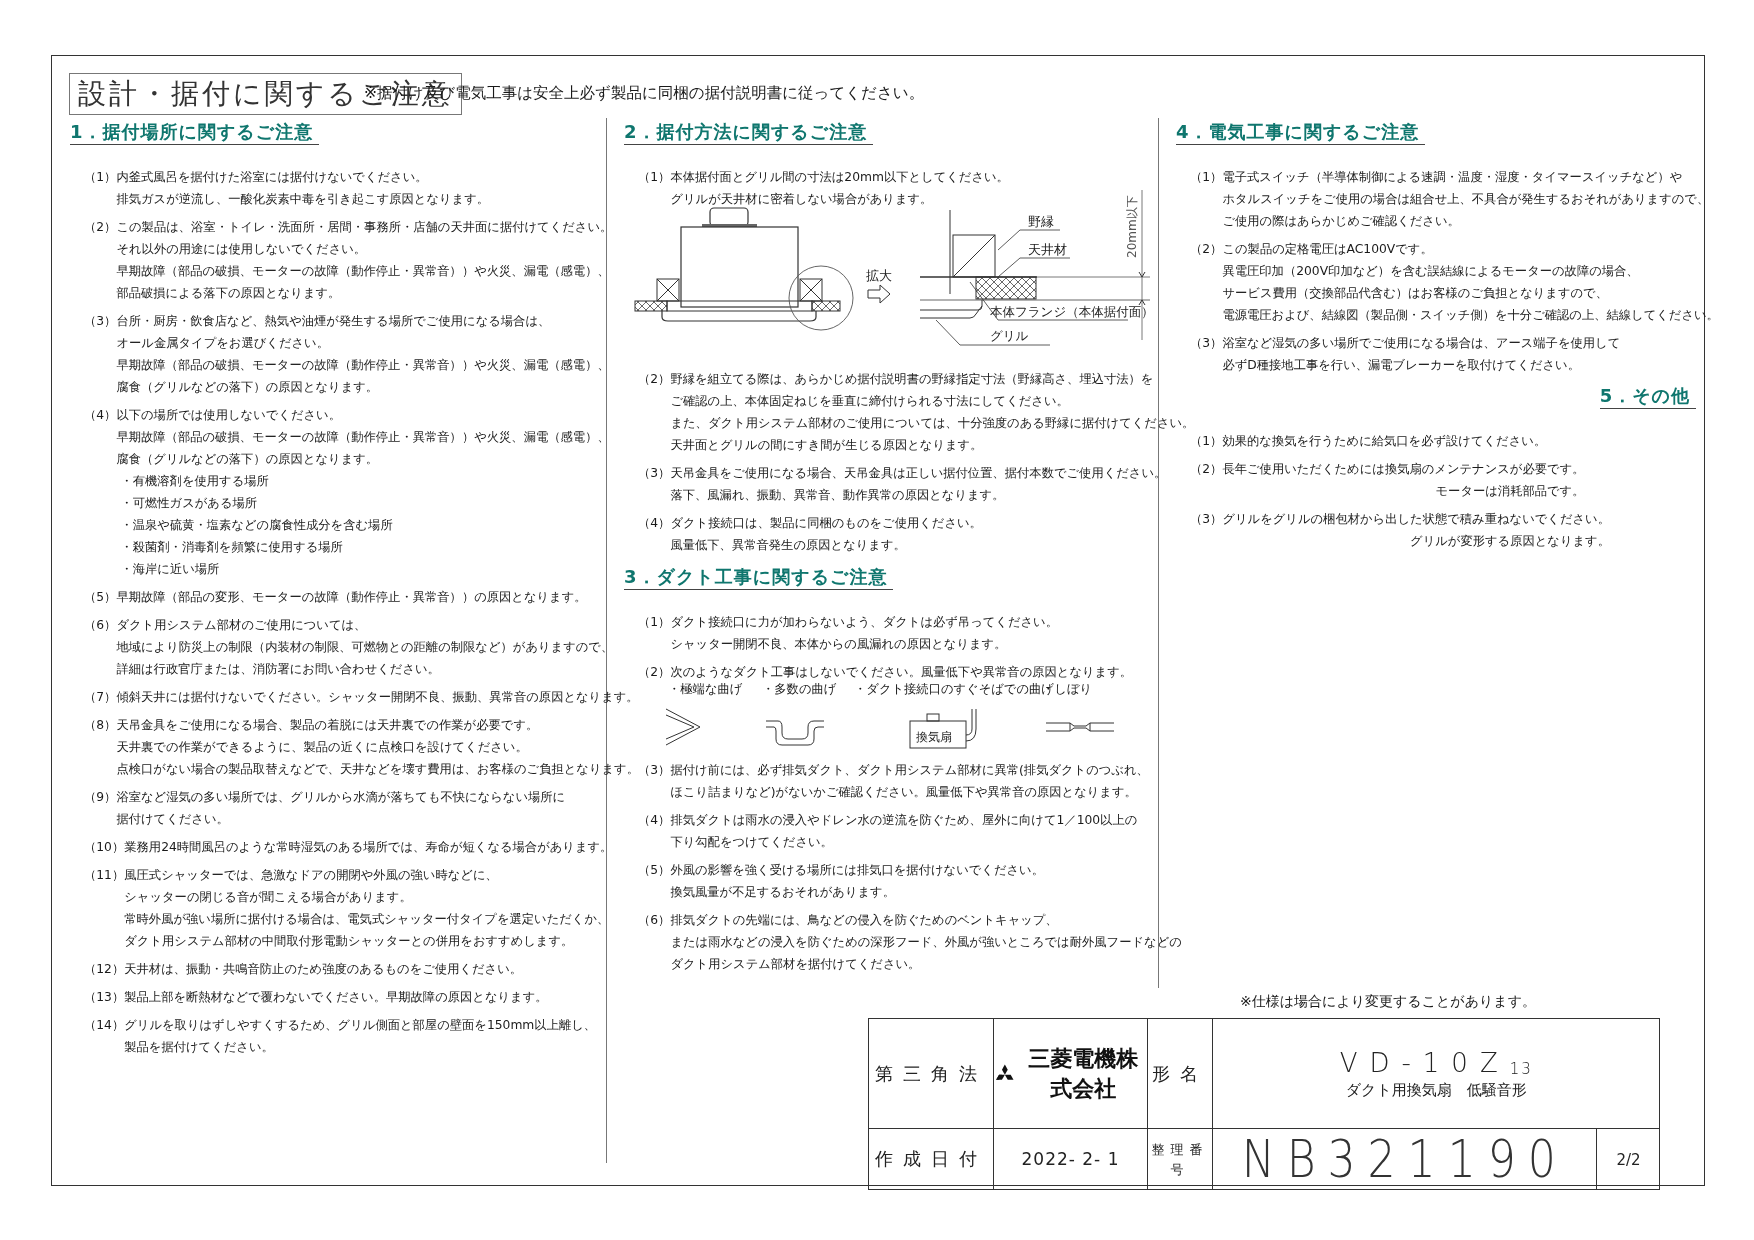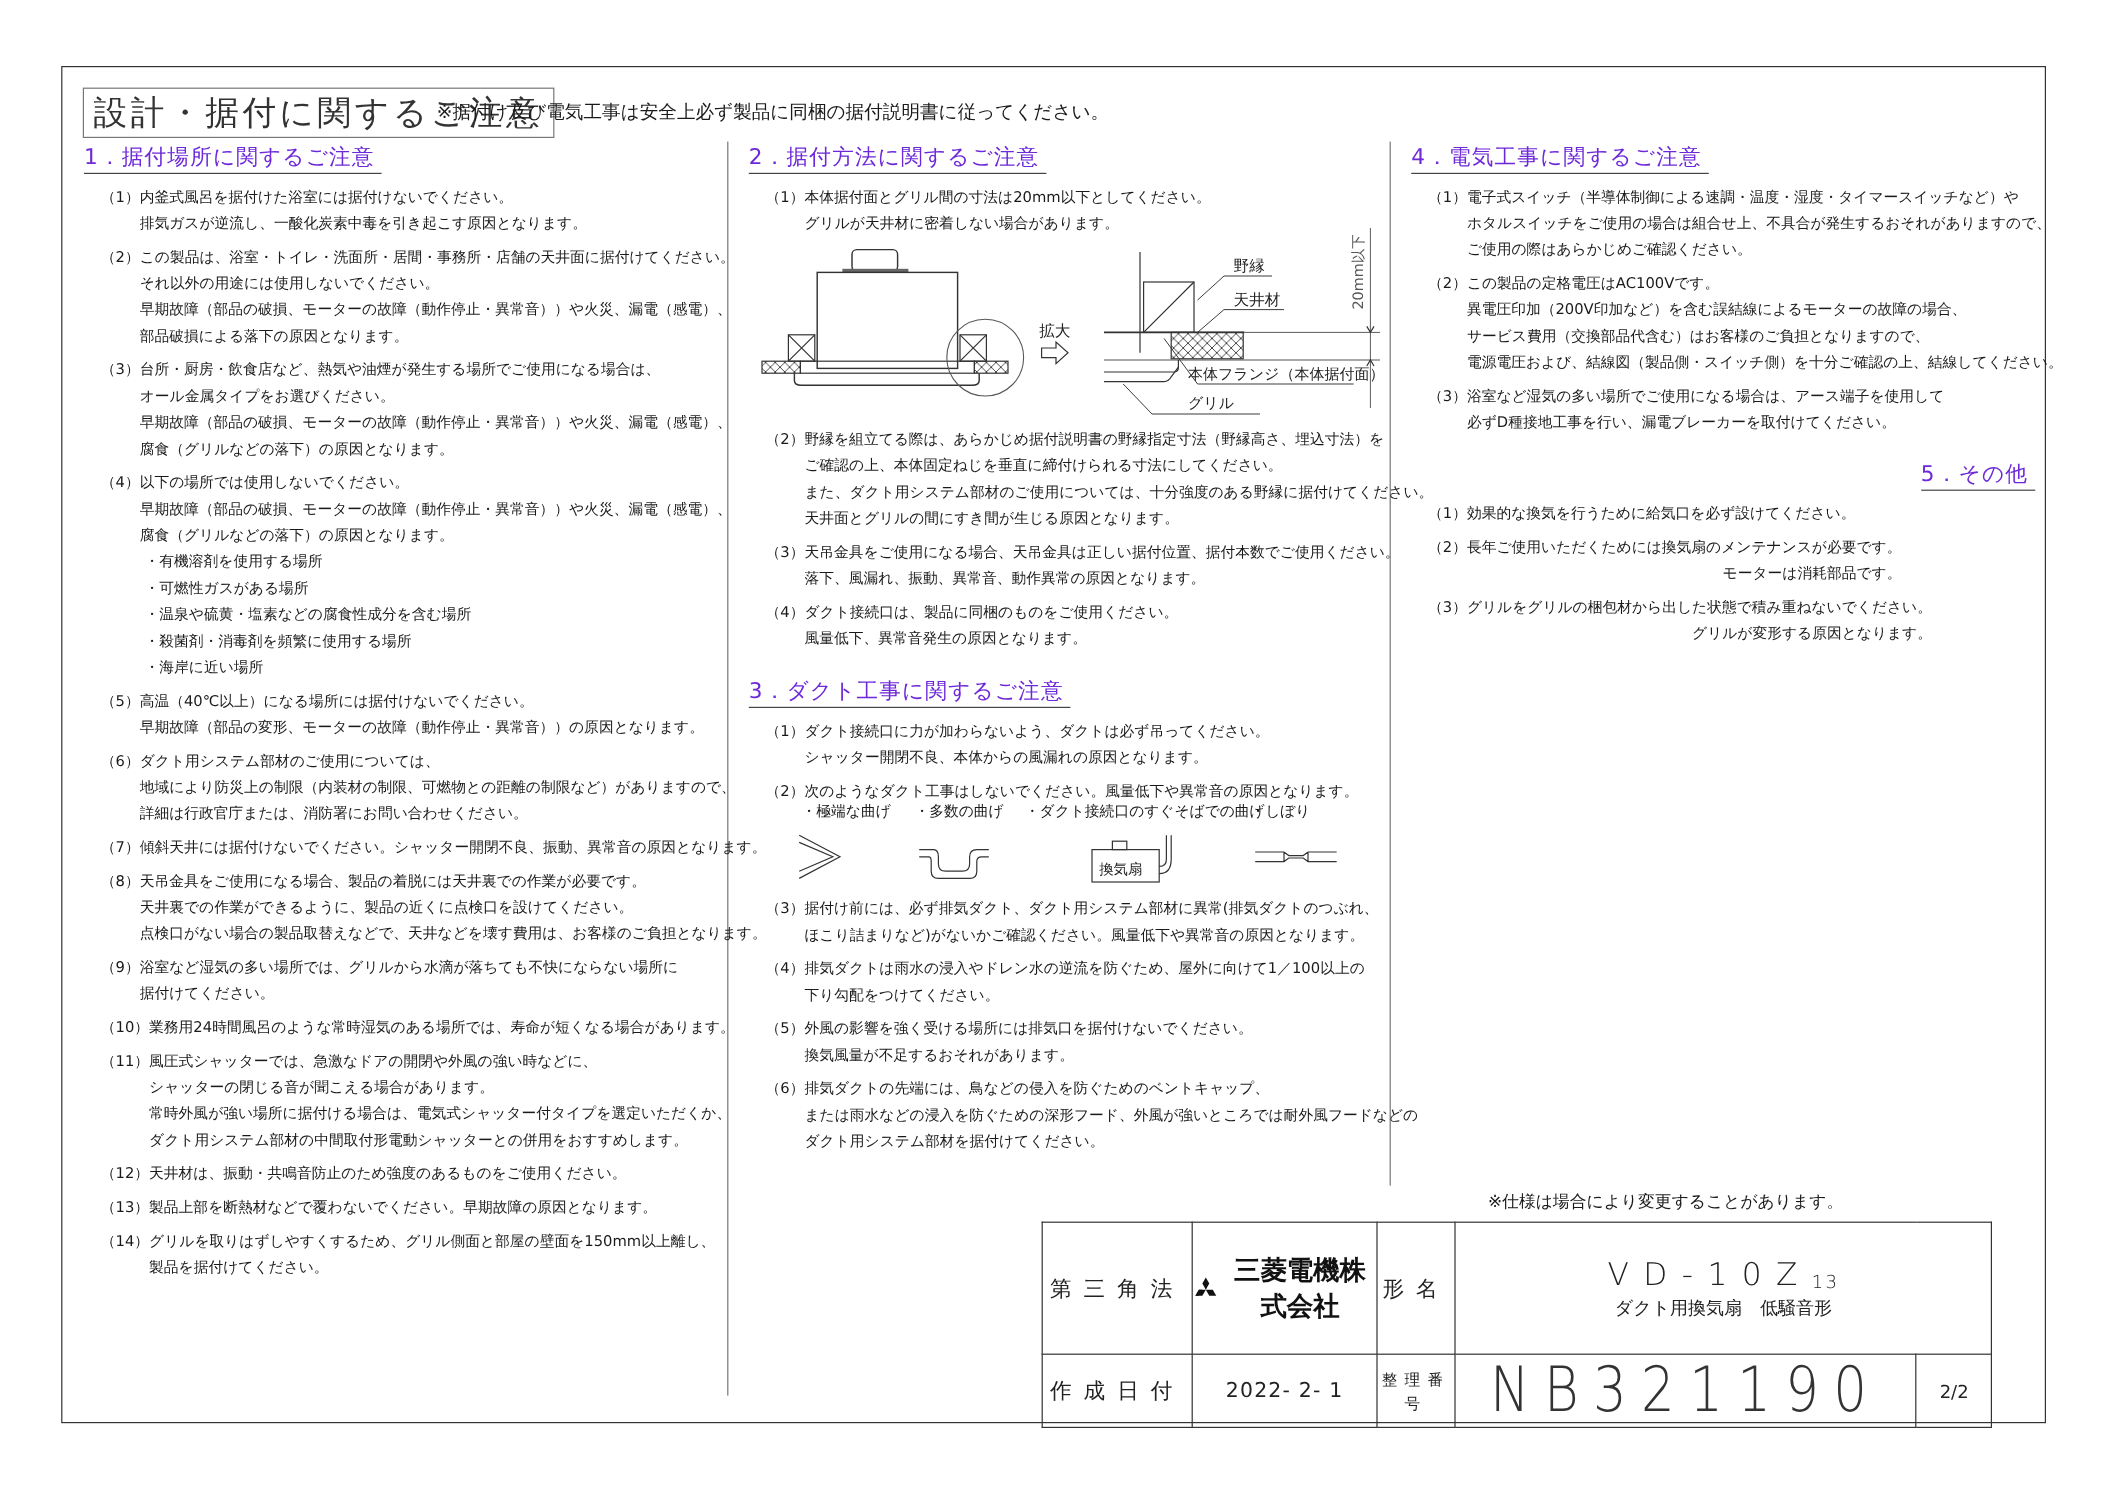--- a/index.html
+++ b/index.html
@@ -7,21 +7,21 @@
          font-family: "DejaVu Sans", "Liberation Sans", sans-serif; color: #1a1a1a; }
   .frame { position: absolute; left: 51px; top: 55px; width: 1654px; height: 1131px;
            border: 1.5px solid #333; box-sizing: border-box; }
   .title-box { position: absolute; left: 69px; top: 73px; height: 40px; padding: 0 8px;
                border: 1px solid #777; font-size: 28px; line-height: 40px; letter-spacing: 3px;
                color: #333; font-weight: 300; }
   .title-note { position: absolute; left: 364px; top: 82px; font-size: 15.5px; line-height: 22px; }
   .col-divider { position: absolute; width: 1px; background: #777; }
   .section { position: absolute; }
   .sec-head { font-size: 18px; line-height: 24px; letter-spacing: 1px;
-              border-bottom: 1px solid #444; display: inline-block; padding-right: 6px; margin-bottom: 8px; color: #6d28d9; }
+              border-bottom: 1px solid #444; display: inline-block; padding-right: 6px; margin-bottom: 21px; color: #0f766e; font-weight: bold; }
   .item { display: flex; font-size: 12.3px; line-height: 22px; margin-bottom: 6px; }
   .item .num { flex: 0 0 auto; white-space: pre; }
   .item .lines div { white-space: nowrap; }
   .item .lines div.bullet { padding-left: 4px; }
   .diagram { position: absolute; }
   .footnote { position: absolute; left: 1240px; top: 993px; font-size: 14px; }
   table.titleblock { position: absolute; left: 868px; top: 1018px; border-collapse: collapse;
                      border: 1.5px solid #333; }
   table.titleblock td { border: 1px solid #333; text-align: center; vertical-align: middle; padding: 0;
                         color: #222; }
@@ -83,21 +83,20 @@
           <div class="bullet">・有機溶剤を使用する場所</div>
           <div class="bullet">・可燃性ガスがある場所</div>
           <div class="bullet">・温泉や硫黄・塩素などの腐食性成分を含む場所</div>
           <div class="bullet">・殺菌剤・消毒剤を頻繁に使用する場所</div>
           <div class="bullet">・海岸に近い場所</div>
         </div>
       </div>
       <div class="item">
         <span class="num">（5）</span>
         <div class="lines">
-          <div>高温（40℃以上）になる場所には据付けないでください。</div>
           <div>早期故障（部品の変形、モーターの故障（動作停止・異常音））の原因となります。</div>
         </div>
       </div>
       <div class="item">
         <span class="num">（6）</span>
         <div class="lines">
           <div>ダクト用システム部材のご使用については、</div>
           <div>地域により防災上の制限（内装材の制限、可燃物との距離の制限など）がありますので、</div>
           <div>詳細は行政官庁または、消防署にお問い合わせください。</div>
         </div>

